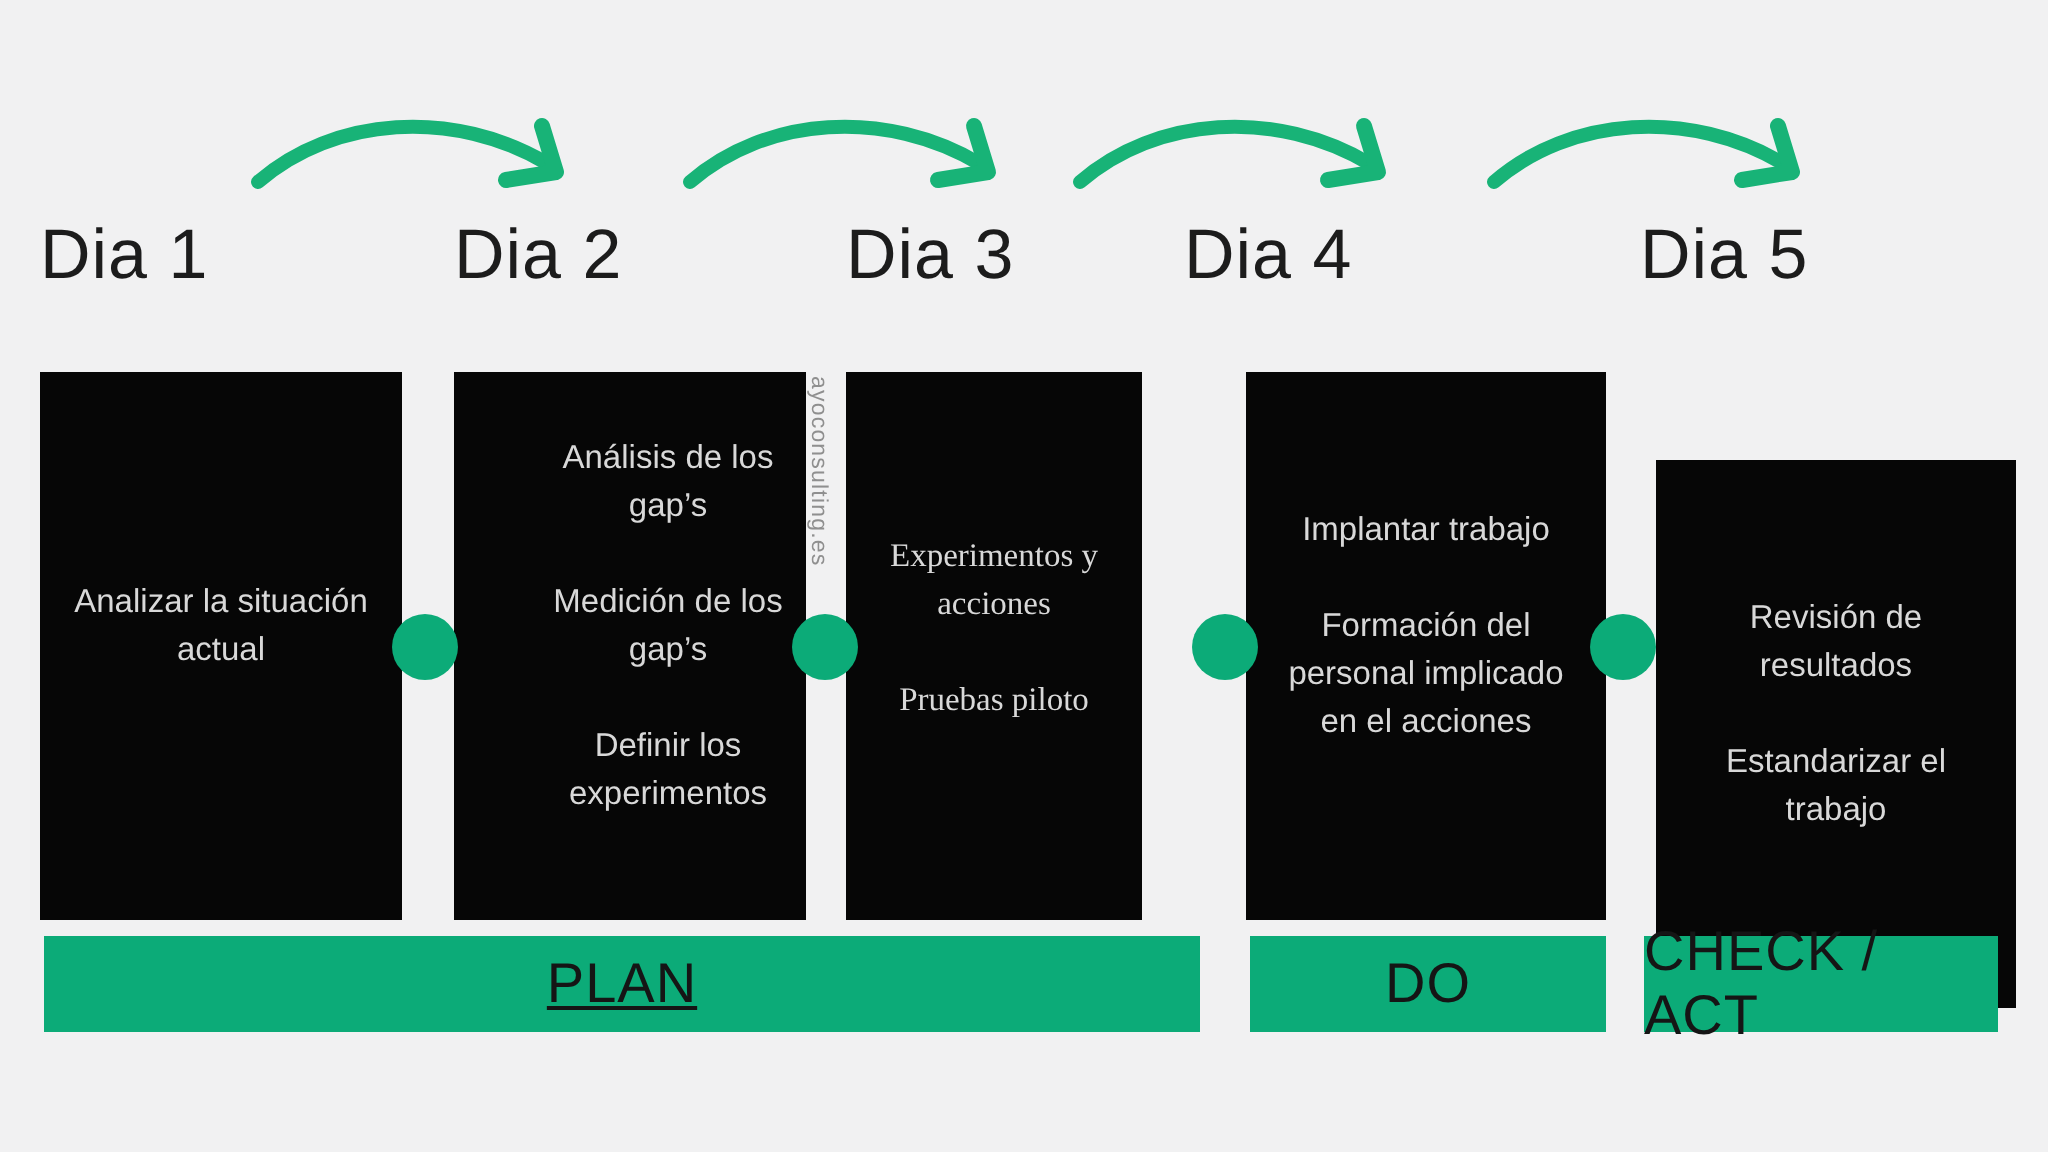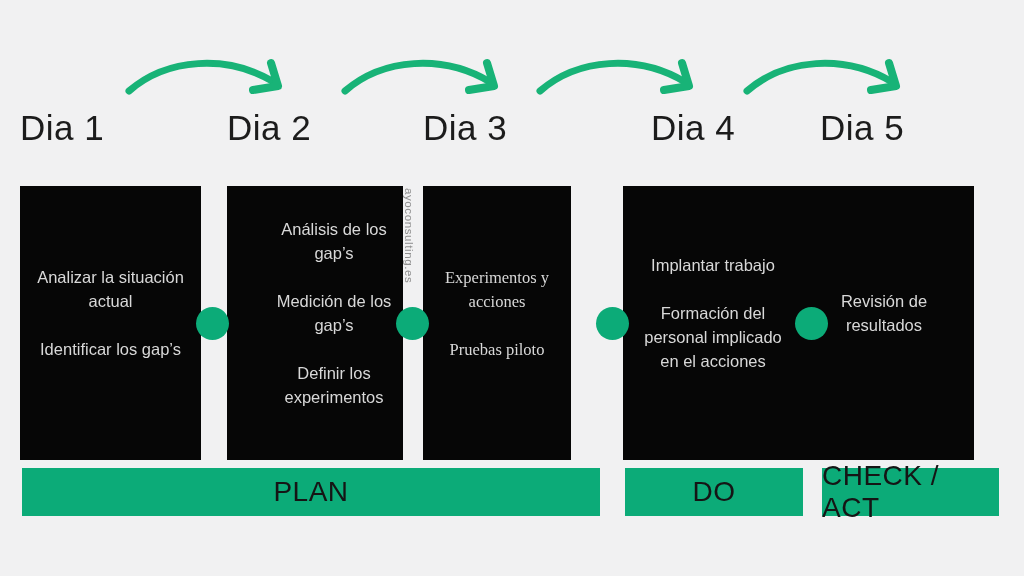--- a/index.html
+++ b/index.html
@@ -29,34 +29,34 @@
   .a4{left:740px;top:52px;}
   
   .day-label{
     position:absolute;top:104px;height:48px;
     font-size:35px;line-height:48px;color:var(--ink);
     text-align:left;letter-spacing:0.5px;
   }
   .l1{left:20px;width:181px;}
   .l2{left:227px;width:176px;}
   .l3{left:423px;width:180px;}
-  .l4{left:651px;width:180px;}
+  .l4{left:592px;width:180px;}
   .l5{left:820px;width:180px;}
   
   .day-card{
     position:absolute;top:186px;height:274px;
     background:var(--box);
     display:flex;flex-direction:column;justify-content:center;align-items:center;
     padding:0 10px 18px 10px;
   }
   .b1{left:20px;width:181px;}
   .b2{left:227px;width:176px;padding-left:48px;}
   .b3{left:423px;width:148px;font-family:Liberation Serif, serif;}
   .b4{left:623px;width:180px;}
-  .b5{left:794px;width:180px;}
+  .b5{left:828px;width:180px;margin-top:44px;}
   .day-card p{
     color:var(--box-text);
     font-size:16.5px;line-height:1.45;
     text-align:center;
     margin:12px 0;
     width:100%;
   }
   
   .connector-dot{
     position:absolute;top:307px;width:33px;height:33px;border-radius:50%;
@@ -73,21 +73,21 @@
     font-size:11.5px;letter-spacing:0.6px;
     color:var(--watermark);
   }
   
   .phase-bar{
     position:absolute;top:468px;height:48px;
     background:var(--green);
     display:flex;align-items:center;justify-content:center;
     font-size:28px;color:#151515;letter-spacing:0.5px;
   }
-  .plan{left:22px;width:578px;}
+  .plan{left:22px;width:578px;text-decoration:underline;}
   .do{left:625px;width:178px;}
   .check{left:822px;width:177px;}
 </style>
 </head>
 <body>
 
 <div class="canvas">
 
   <svg class="arrow a1" viewBox="0 0 165 50" aria-hidden="true">
     <path d="M 7 39 C 45 6, 105 2, 152 30" stroke-width="7"></path>
@@ -107,37 +107,37 @@
   </svg>
 
   <div class="day-label l1">Dia 1</div>
   <div class="day-label l2">Dia 2</div>
   <div class="day-label l3">Dia 3</div>
   <div class="day-label l4">Dia 4</div>
   <div class="day-label l5">Dia 5</div>
 
   <div class="day-card b1">
     <p>Analizar la situación actual</p>
-    <p>Identificar los gap’s</p>
   </div>
   <div class="day-card b2">
     <p>Análisis de los gap’s</p>
     <p>Medición de los gap’s</p>
     <p>Definir los experimentos</p>
   </div>
   <div class="day-card b3">
     <p>Experimentos y acciones</p>
     <p>Pruebas piloto</p>
   </div>
   <div class="day-card b4">
     <p>Implantar trabajo</p>
     <p>Formación del personal implicado en el acciones</p>
   </div>
   <div class="day-card b5">
     <p>Revisión de resultados</p>
+    <p>Estandarizar el trabajo</p>
   </div>
 
   <div class="connector-dot d1"></div>
   <div class="connector-dot d2"></div>
   <div class="connector-dot d3"></div>
   <div class="connector-dot d4"></div>
 
   <div class="watermark">ayoconsulting.es</div>
 
   <div class="phase-bar plan">

